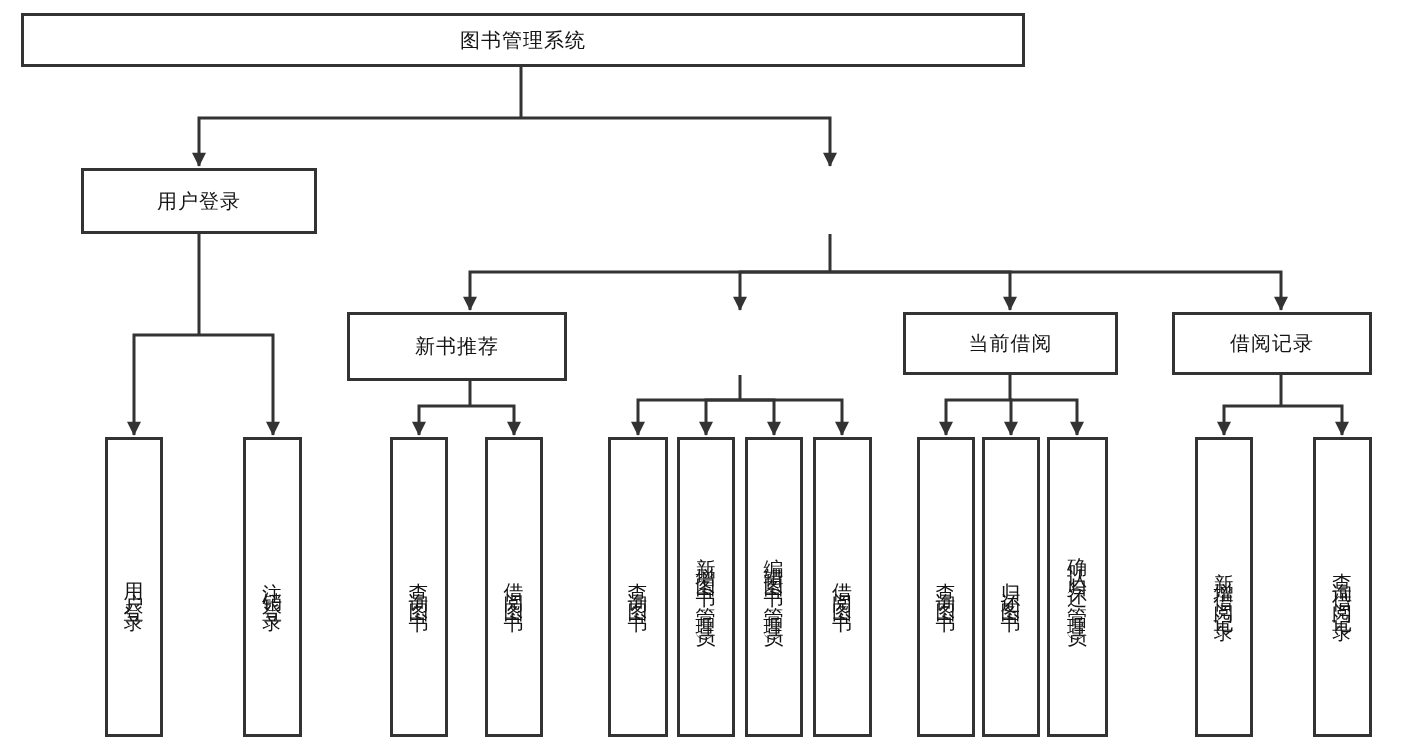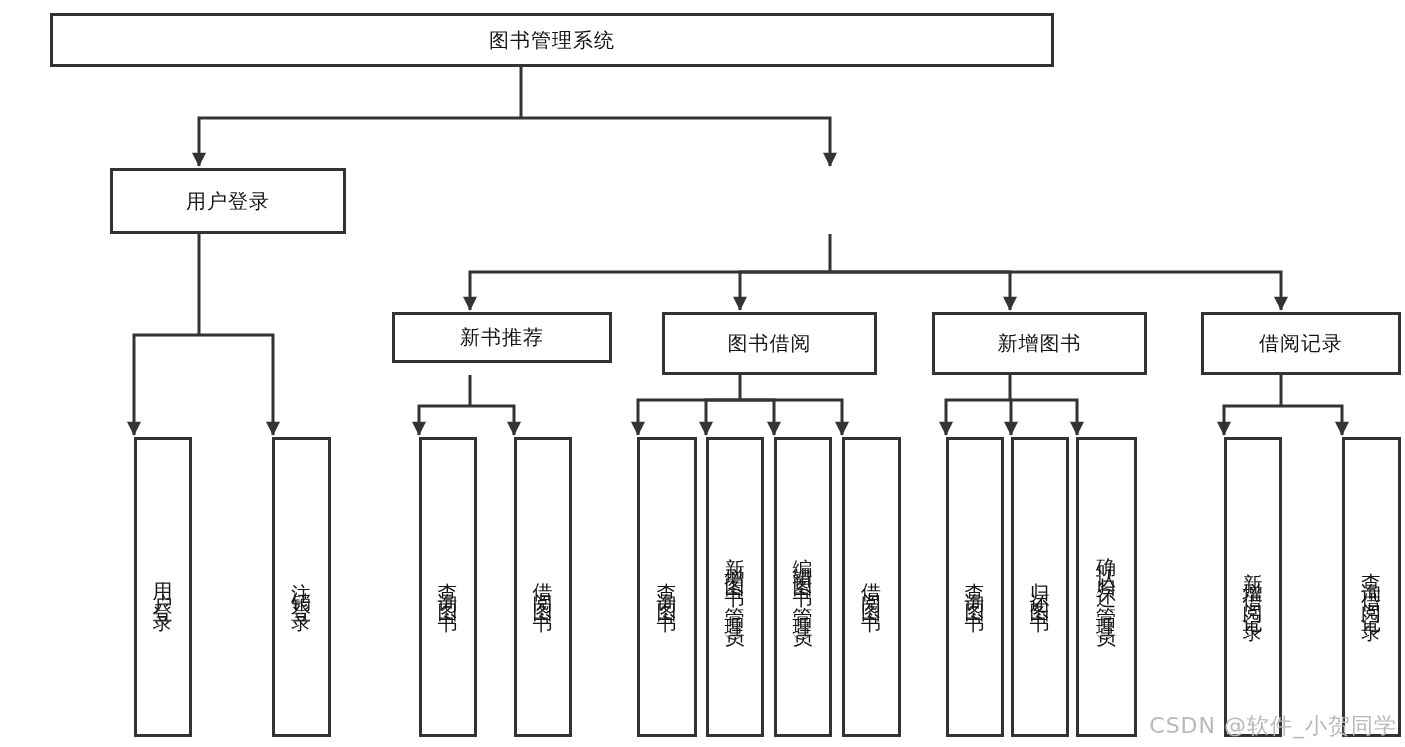--- a/index.html
+++ b/index.html
@@ -24,21 +24,20 @@
   .node {
     position: absolute;
     box-sizing: border-box;
     border: 3px solid #333333;
     background: #ffffff;
     display: flex;
     align-items: center;
     justify-content: center;
     color: #141414;
     z-index: 2;
-    margin-left: 29px;
   }
   .hnode {
     font-size: 20px;
     letter-spacing: 1px;
     white-space: nowrap;
   }
   .vnode .vtext {
     writing-mode: vertical-rl;
     text-orientation: mixed;
     font-size: 20px;
@@ -102,23 +101,22 @@
       <path d="M1281,375 V406"></path>
       <path d="M1281,406 H1224 V435" marker-end="url(#ah)"></path>
       <path d="M1281,406 H1342 V435" marker-end="url(#ah)"></path>
     </g>
   </svg>
 
   <div class="node hnode" style="left:21px; top:13px; width:1004px; height:54px;">图书管理系统</div>
 
   <div class="node hnode" style="left:81px; top:168px; width:236px; height:66px;">用户登录</div>
 
-  <div class="node hnode" style="left:363px; top:312px; width:220px; height:51px;">新书推荐</div>
-  <div class="node hnode" style="left:633px; top:312px; width:215px; height:63px;">图书借阅</div>
-  <div class="node hnode" style="left:903px; top:312px; width:215px; height:63px;">新增图书</div>
+  <div class="node hnode" style="left:347px; top:312px; width:220px; height:69px;">新书推荐</div>
+  <div class="node hnode" style="left:903px; top:312px; width:215px; height:63px;">当前借阅</div>
   <div class="node hnode" style="left:1172px; top:312px; width:200px; height:63px;">借阅记录</div>
 
   <div class="node vnode" style="left:105px; top:437px; width:58px; height:300px;">
     <span class="vtext">用户登录</span>
   </div>
   <div class="node vnode" style="left:243px; top:437px; width:59px; height:300px;">
     <span class="vtext">注销登录</span>
   </div>
 
   <div class="node vnode" style="left:390px; top:437px; width:58px; height:300px;">
@@ -151,15 +149,14 @@
     <span class="vtext">确认归还（管理员）</span>
   </div>
 
   <div class="node vnode" style="left:1195px; top:437px; width:58px; height:300px;">
     <span class="vtext">新增借阅记录</span>
   </div>
   <div class="node vnode" style="left:1313px; top:437px; width:59px; height:300px;">
     <span class="vtext">查询借阅记录</span>
   </div>
 
-  <div class="watermark">CSDN @软件_小贺同学</div>
 
 </div>
 
 </body></html>

